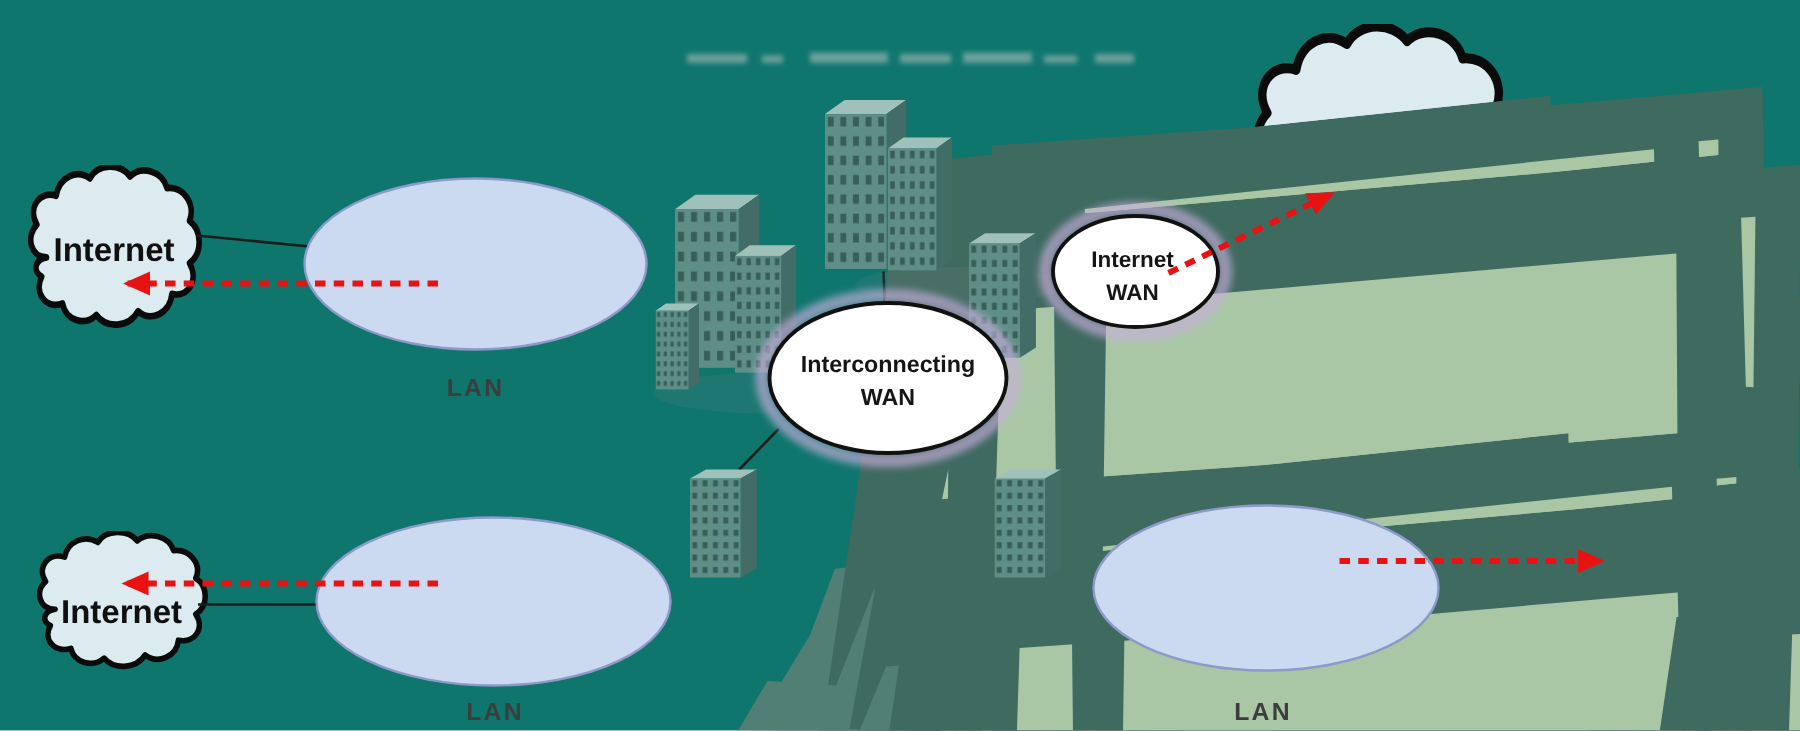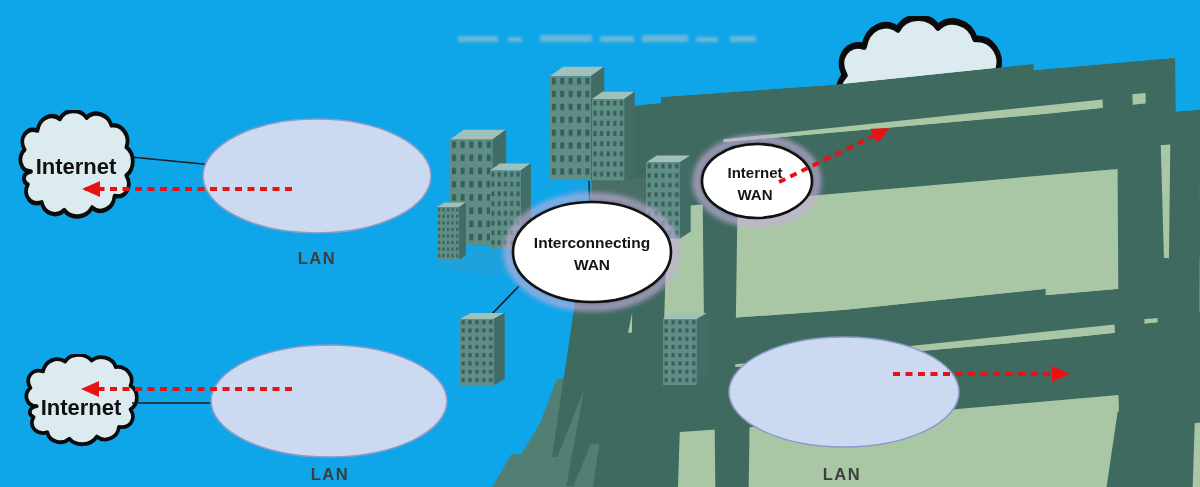--- a/index.html
+++ b/index.html
@@ -1,16 +1,16 @@
 <!DOCTYPE html>
 <html style="--cloud-fill: #dcebf0; --cloud-stroke: #0b0b0b; --lan-fill: #cbdaf0; --lan-stroke: #8b9ac9; --building-front: #5f8e87; --building-side: #426d66; --building-top: #9fc1ba; --wan-fill: #ffffff; --wan-stroke: #111111; --wan-glow: #c9aede; --arrow-red: #e81212; --line-black: #1c1c1c; --lan-label: #3d3d3d;"><head>
 <meta charset="utf-8">
 <style>
   html,body{margin:0;padding:0;background:#ffffff;}
-  .stage{width:1200px;height:487px;position:relative;font-family:"Liberation Sans",sans-serif;background:#0ea5e9;overflow:hidden;}
+  .stage{width:1200px;height:487px;position:relative;font-family:"Liberation Sans",sans-serif;background:#0f766e;overflow:hidden;}
   svg{display:block;}
   .cloud-shape{fill:var(--cloud-fill);stroke:var(--cloud-stroke);stroke-width:7;stroke-linejoin:round;}
   .cloud-label{font-family:"Liberation Sans",sans-serif;font-weight:700;fill:#101010;text-anchor:middle;}
   .lan-ellipse{fill:var(--lan-fill);stroke:var(--lan-stroke);stroke-width:1.6;}
   .lan-label{font-family:"Liberation Sans",sans-serif;font-weight:600;fill:var(--lan-label);font-size:16.5px;letter-spacing:1.5px;text-anchor:middle;}
   .wan-ellipse{fill:var(--wan-fill);stroke:var(--wan-stroke);stroke-width:2.6;}
   .wan-glow{fill:none;stroke:var(--wan-glow);stroke-width:9;opacity:.65;}
   .wan-label{font-family:"Liberation Sans",sans-serif;font-weight:700;fill:#151515;text-anchor:middle;}
   .link-line{stroke:var(--line-black);stroke-width:1.7;fill:none;}
   .traffic-arrow{stroke:var(--arrow-red);stroke-width:4;stroke-dasharray:7 5.5;fill:none;}

